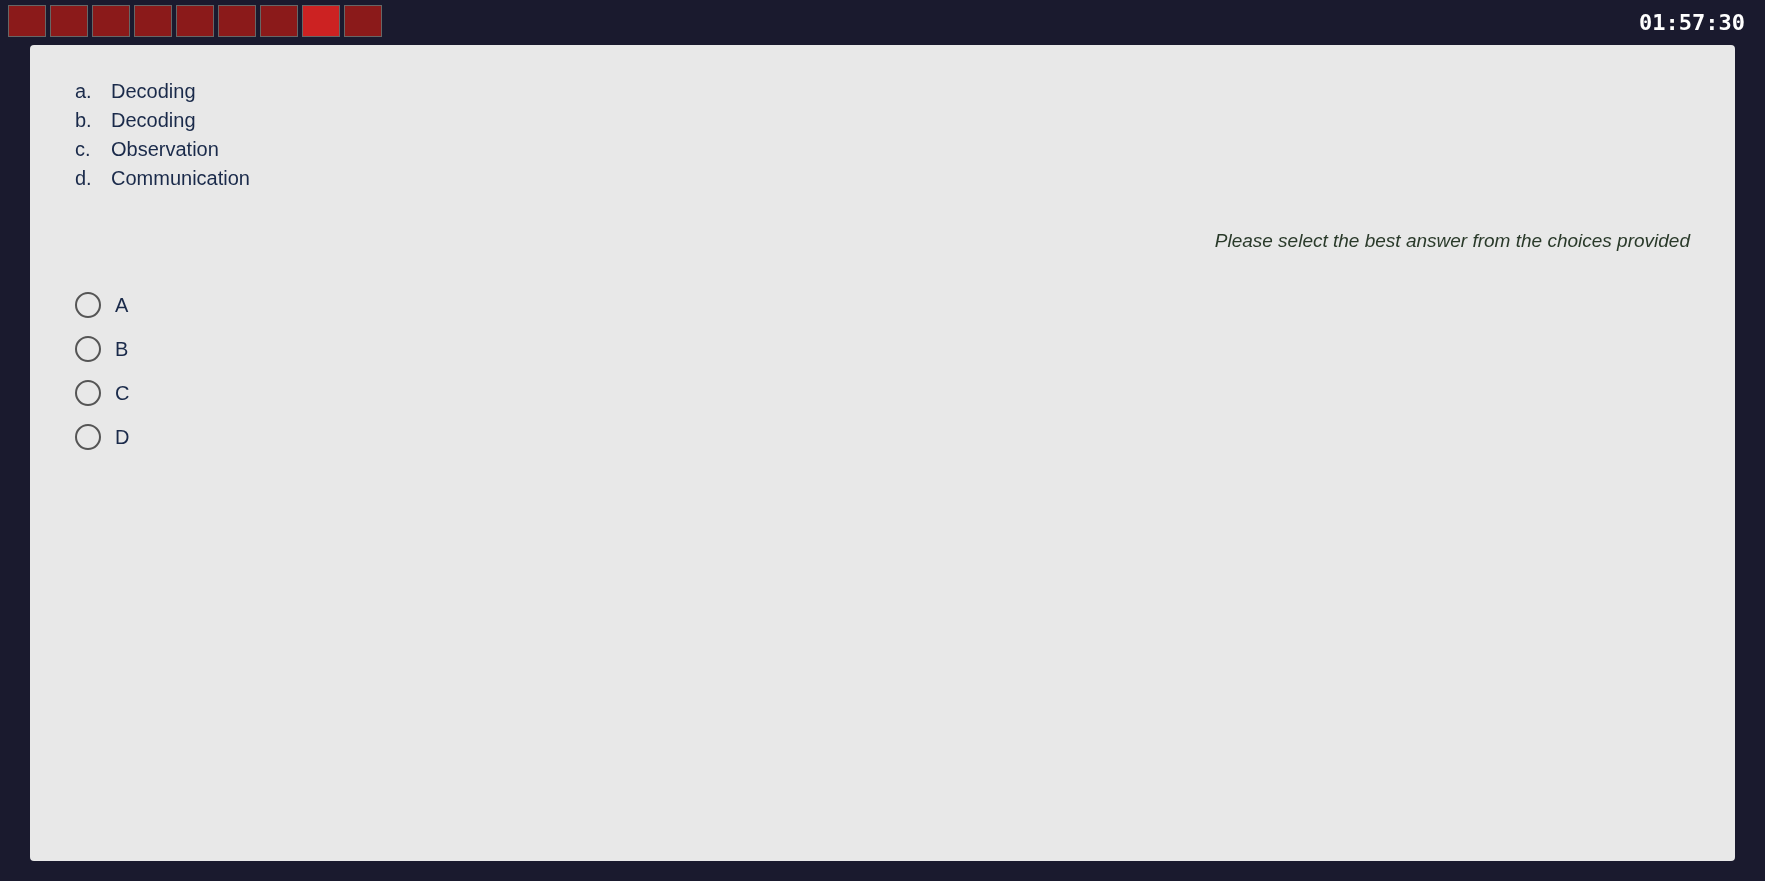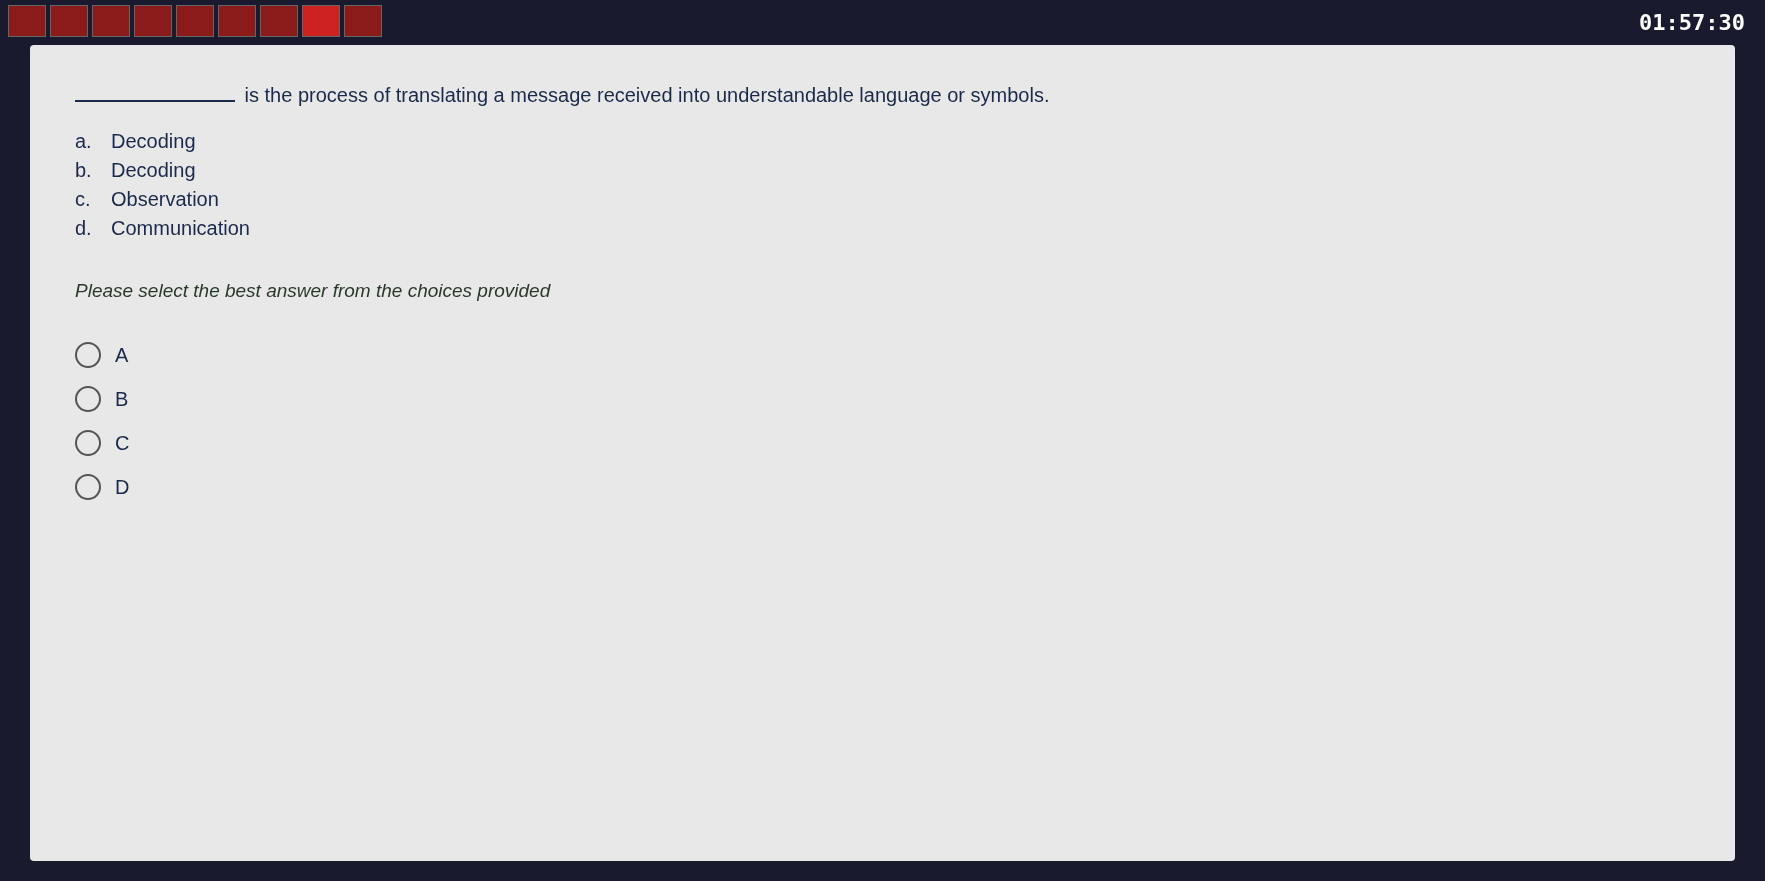--- a/index.html
+++ b/index.html
@@ -99,20 +99,21 @@
     .choice-letter {
       font-weight: normal;
       min-width: 24px;
     }
 
     .instruction-text {
       font-size: 19px;
       color: #2a3a2a;
       margin-bottom: 40px;
       font-style: italic;
+      text-align: right;
     }
 
     .radio-options {
       display: flex;
       flex-direction: column;
       gap: 18px;
     }
 
     .radio-option {
       display: flex;
@@ -147,24 +148,20 @@
     <div class="nav-btn"></div>
     <div class="nav-btn"></div>
     <div class="nav-btn"></div>
     <div class="nav-btn active"></div>
     <div class="nav-btn"></div>
   </div>
   <div class="timer">01:57:30</div>
 </div>
 
 <div class="main-content">
-  <div class="question-text">
-    <span class="underline"></span>
-    <span> is  the process of translating a message received into understandable language or symbols.</span>
-  </div>
 
   <ul class="choices-list">
     <li>
       <span class="choice-letter">a.</span>
       <span>Decoding</span>
     </li>
     <li>
       <span class="choice-letter">b.</span>
       <span>Decoding</span>
     </li>

